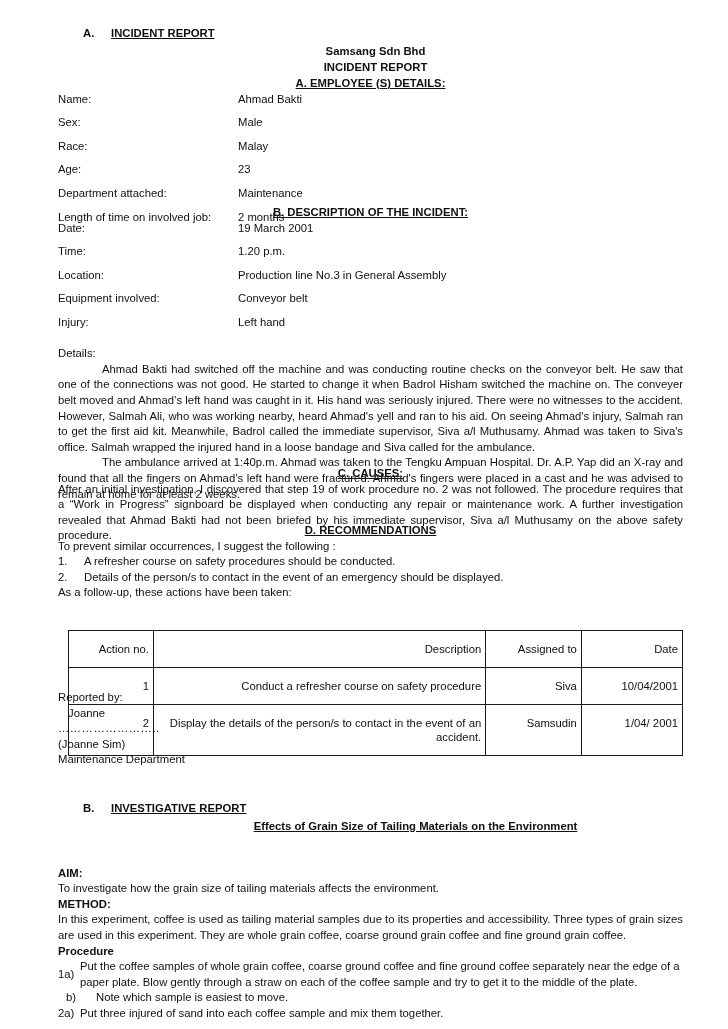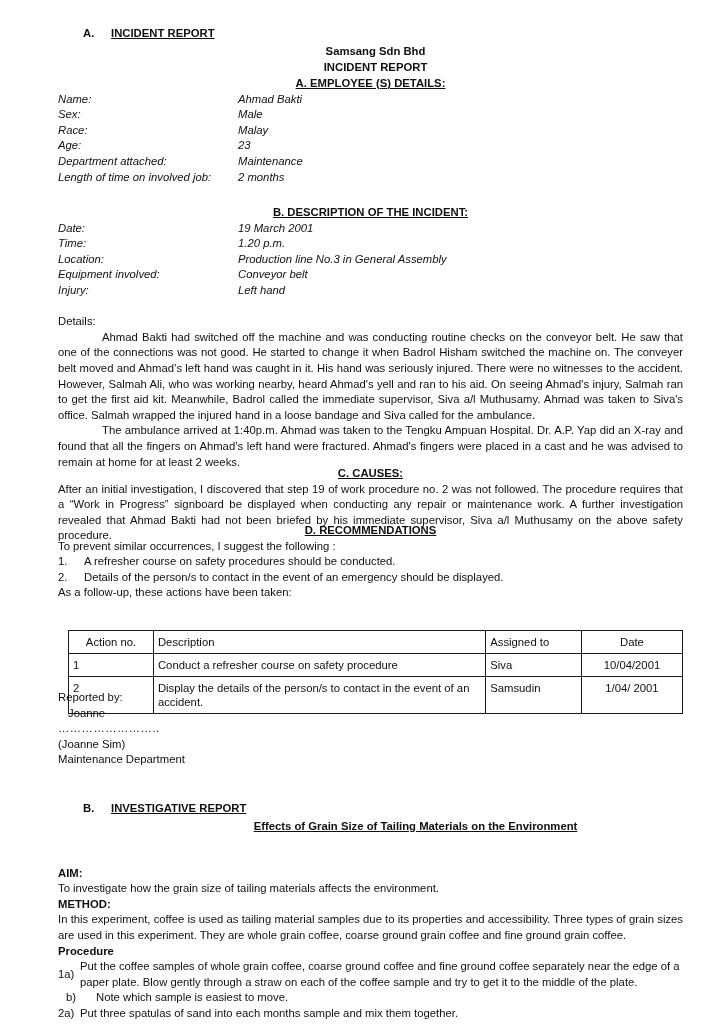--- a/index.html
+++ b/index.html
@@ -42,22 +42,21 @@
   }
   .sec-letter-title {
     font-weight: bold;
     text-decoration: underline;
   }
 
   
   .kv {
     display: grid;
     grid-template-columns: 180px 1fr;
-    row-gap: 0px;
-    font-style: italic;
+    row-gap: 8px;
   }
   .kv > div { line-height: 15.6px; }
 
   .blank { height: 15.6px; }
 
   
   .numlist-item {
     display: flex;
     align-items: baseline;
   }
@@ -69,23 +68,24 @@
   
   table.actions {
     border-collapse: collapse;
     width: 615px;
     margin-left: 10px;
     font-size: 11.3px;
     table-layout: fixed;
   }
   table.actions td {
     border: 1px solid #1a1a1a;
-    padding: 4px 4px;
+    padding: 11px 4px;
     line-height: 14px;
     vertical-align: top;
+    text-align: right;
   }
   .col-action { width: 70px; }
   .col-desc { width: 300px; }
   .col-assigned { width: 80px; }
   .col-date { width: 85px; text-align: center; }
   td.c { text-align: center; }
 
   .dots { letter-spacing: 0.5px; }
   .sig-indent { padding-left: 10px; }
   .proc-item { display: flex; align-items: center; }
@@ -218,17 +218,17 @@
     <div class="proc-item">
       <span class="proc-num">1a)</span>
       <span>Put the coffee samples of whole grain coffee, coarse ground coffee and fine ground coffee separately near the edge of a paper plate. Blow gently through a straw on each of the coffee sample and try to get it to the middle of the plate.</span>
     </div>
     <div class="proc-item">
       <span class="proc-num sub">b)</span>
       <span>Note which sample is easiest to move.</span>
     </div>
     <div class="proc-item">
       <span class="proc-num">2a)</span>
-      <span>Put three spatulas of sand into each months sample and mix them together.</span>
+      <span>Put three injured of sand into each coffee sample and mix them together.</span>
     </div>
   </div>
 
 </div>
 
 </body></html>

